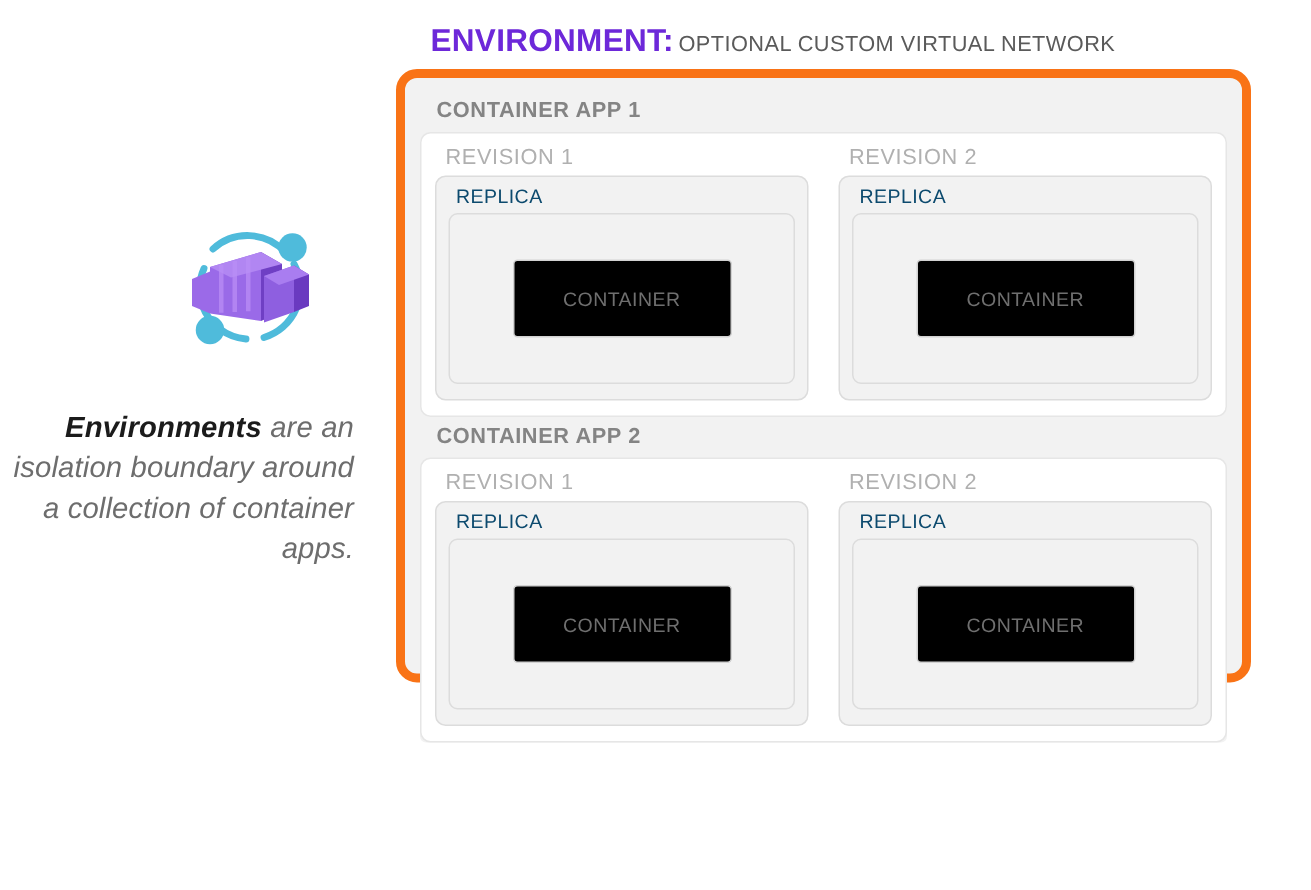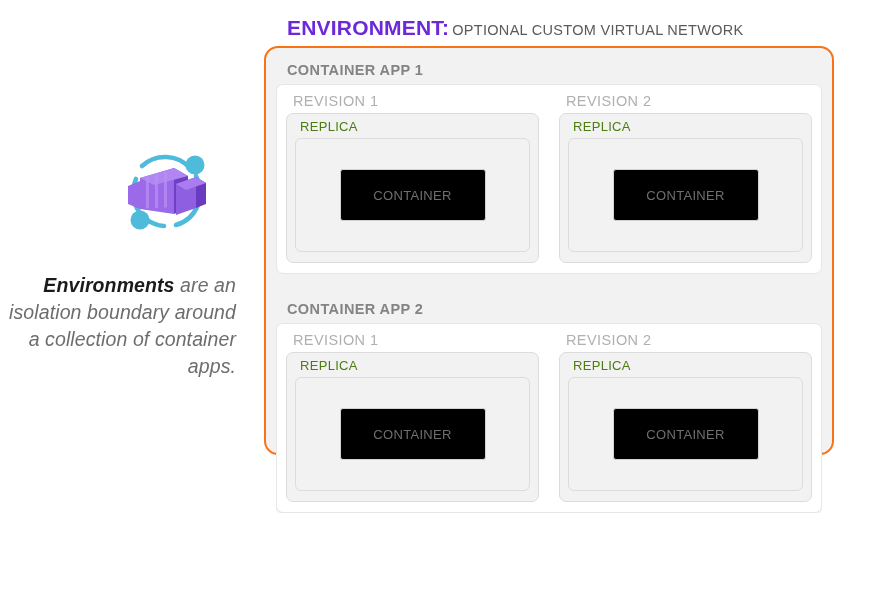--- a/index.html
+++ b/index.html
@@ -56,34 +56,34 @@
     letter-spacing:.3px;
     margin-left:3px;
   }
 
   
   #environment-box{
     position:absolute;
     left:264px; top:46px;
     width:570px; height:409px;
     box-sizing:border-box;
-    border:2px solid #f97316;
+    border:6px solid #f97316;
     border-radius:14px;
     background:#f2f2f2;
     padding:9px 10px 10px 10px;
   }
 
   
   .container-app{
     position:relative;
     background:#f2f2f2;
     border-radius:4px;
     padding:0;
   }
-  .container-app + .container-app{ margin-top:22px; }
+  .container-app + .container-app{ margin-top:0; }
 
   .app-label{
     font-size:14.5px;
     font-weight:bold;
     color:#848484;
     letter-spacing:.4px;
     padding:5px 0 6px 11px;
   }
 
   .revisions-row{
@@ -111,21 +111,21 @@
 
   
   .replica{
     background:#f2f2f2;
     border:1px solid #dcdcdc;
     border-radius:7px;
     padding:4px 8px 10px 8px;
   }
   .replica-label{
     font-size:13px;
-    color:#4d7c0f;
+    color:#0c4a6e;
     letter-spacing:.3px;
     padding:1px 0 4px 5px;
   }
   .replica-inner{
     background:#f2f2f2;
     border:1px solid #dcdcdc;
     border-radius:6px;
     height:112px;
     display:flex;
     align-items:center;

